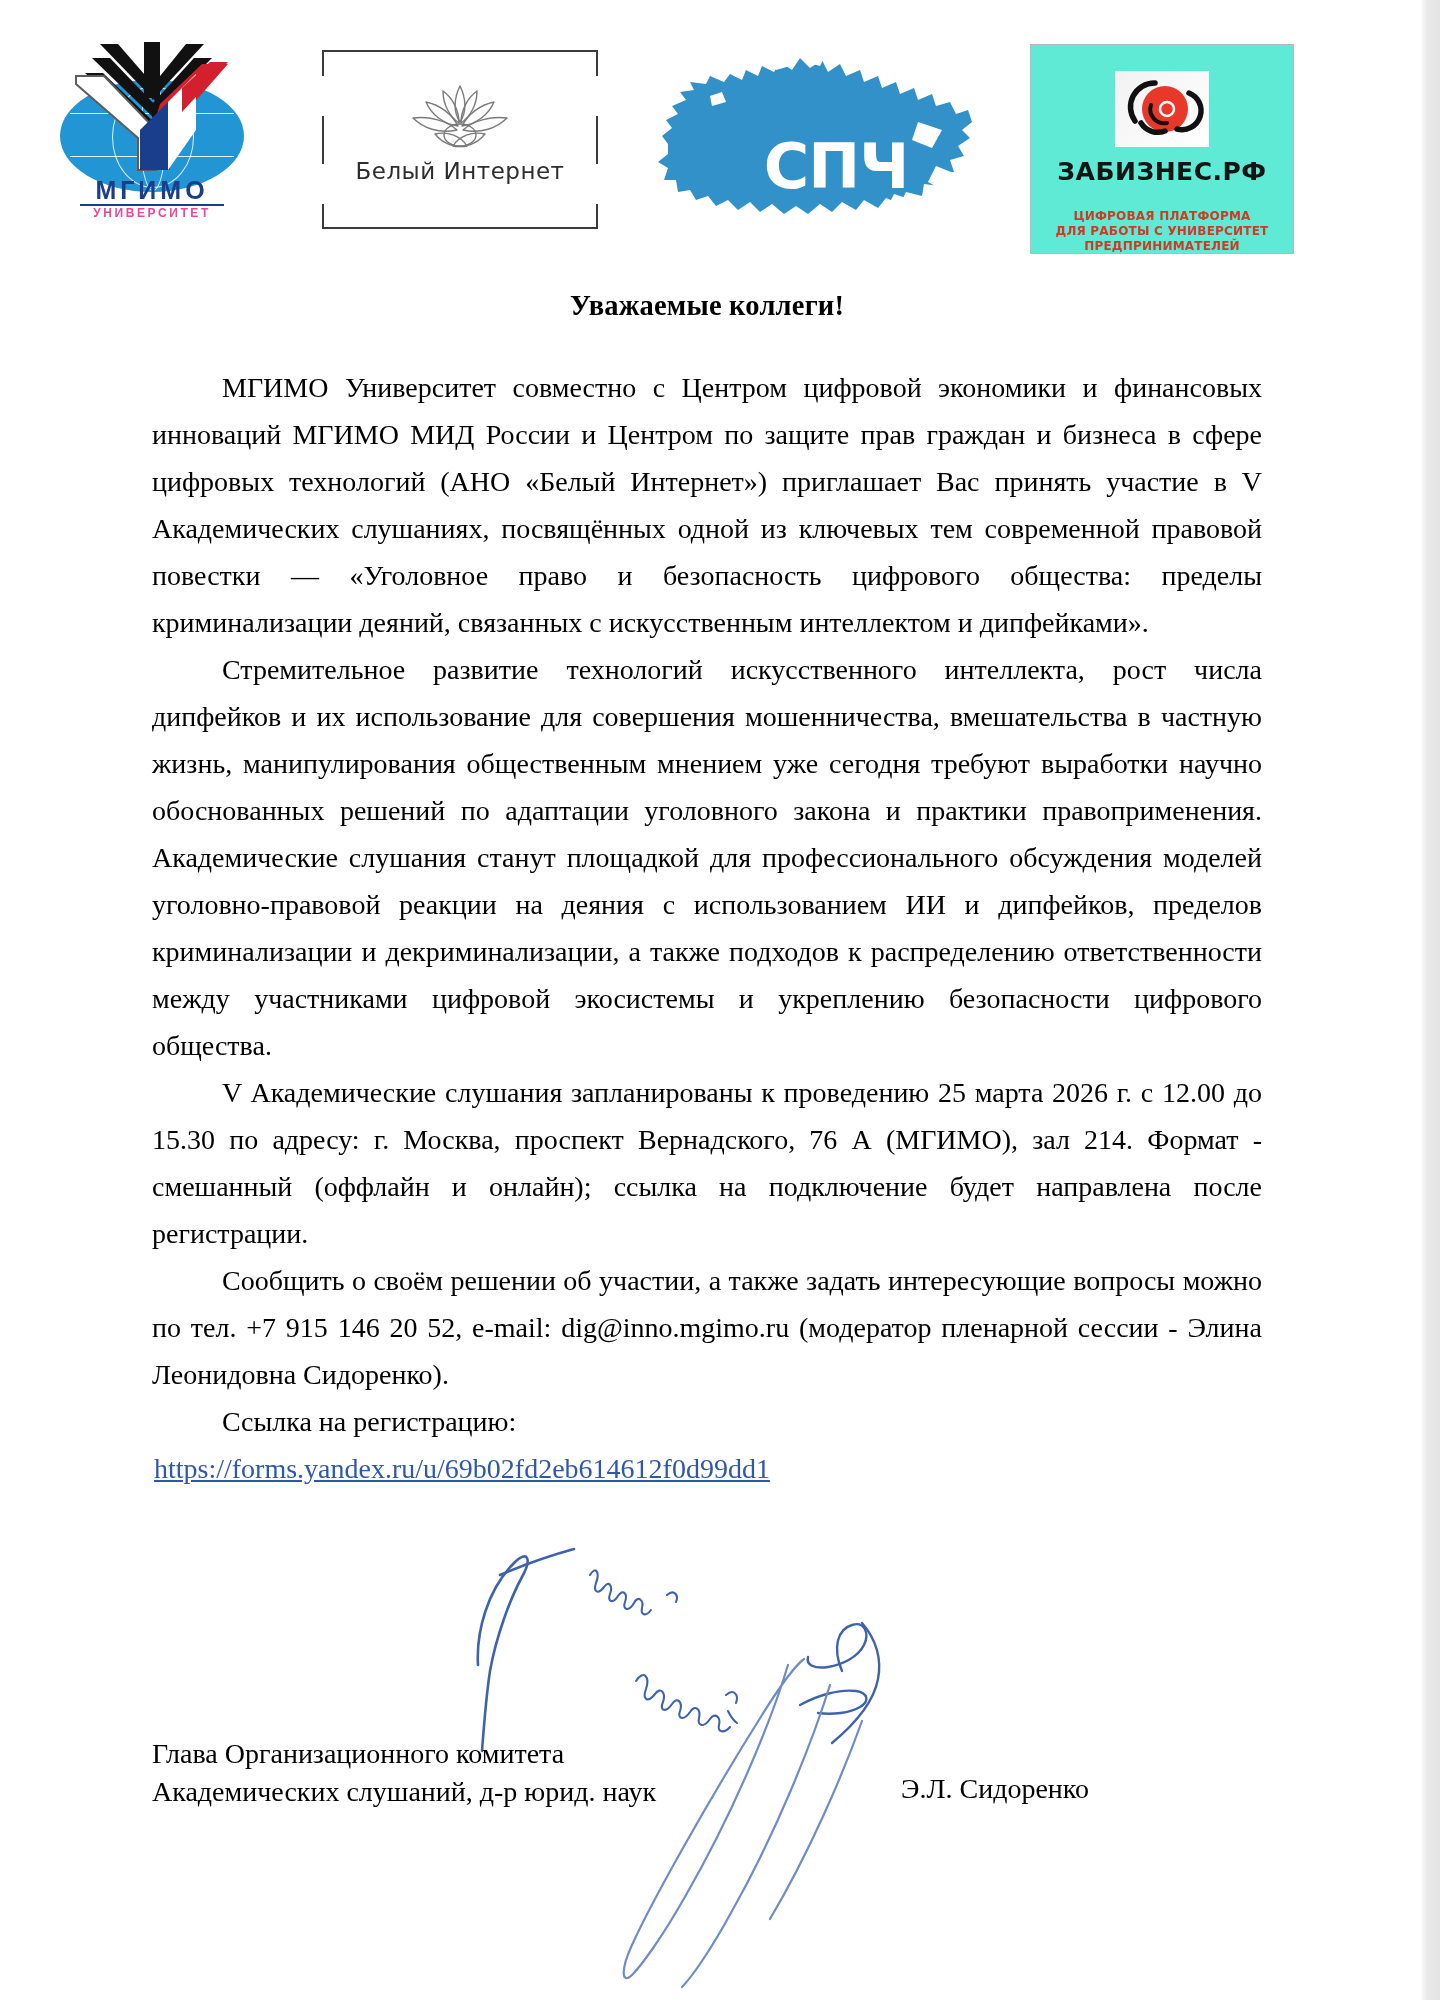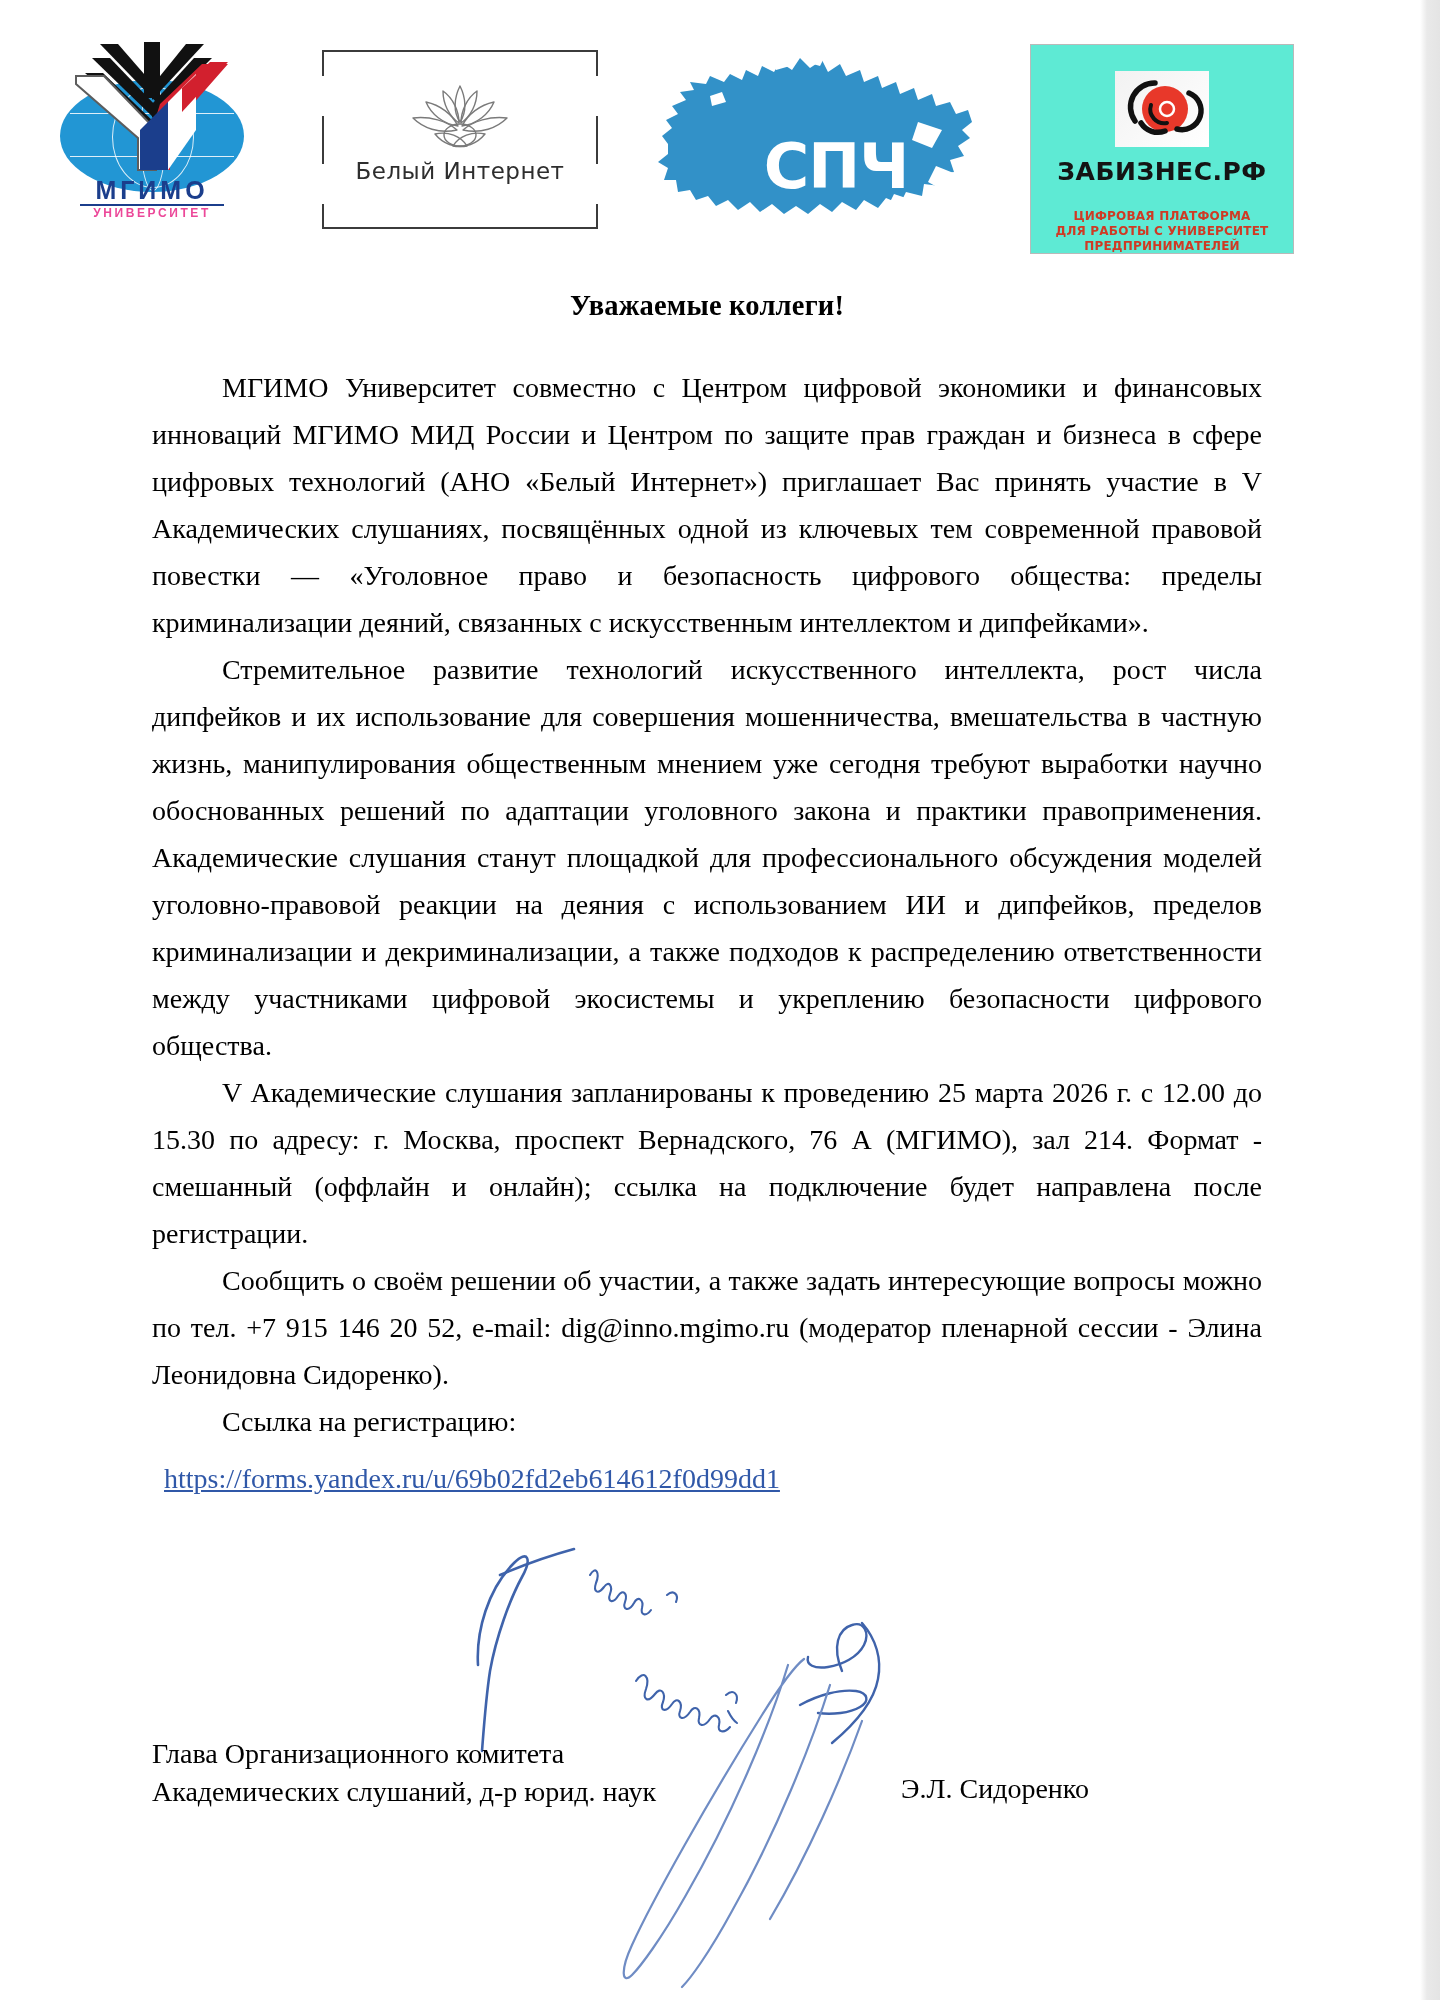--- a/index.html
+++ b/index.html
@@ -229,21 +229,21 @@
   }
 
   .reg-label {
     margin: 0;
     font-size: 28px;
     line-height: 47px;
     text-indent: 70px;
   }
   .reg-link {
     display: block;
-    margin: 12px;
+    margin: 2px;
     font-size: 28px;
     line-height: 44px;
     color: #3058a8;
     text-decoration: underline;
     word-break: break-all;
   }
 
   
   .sign-block {
     position: absolute;

